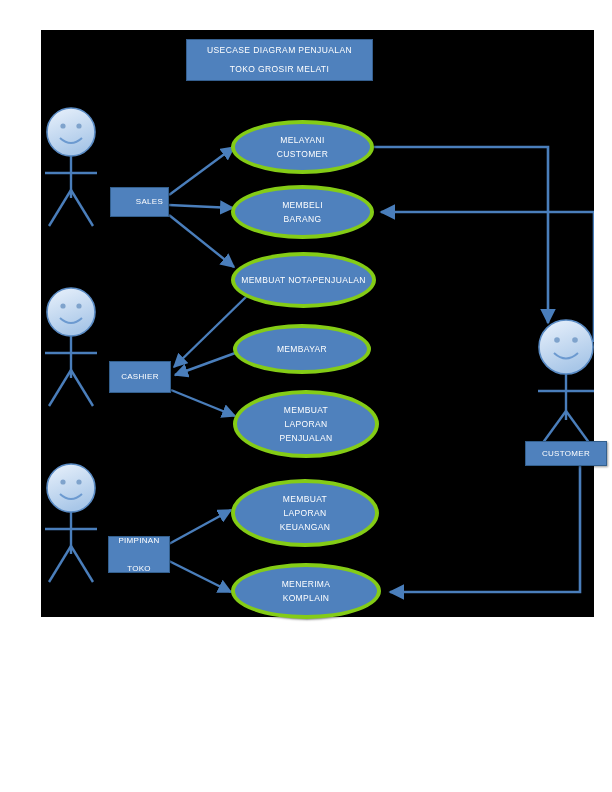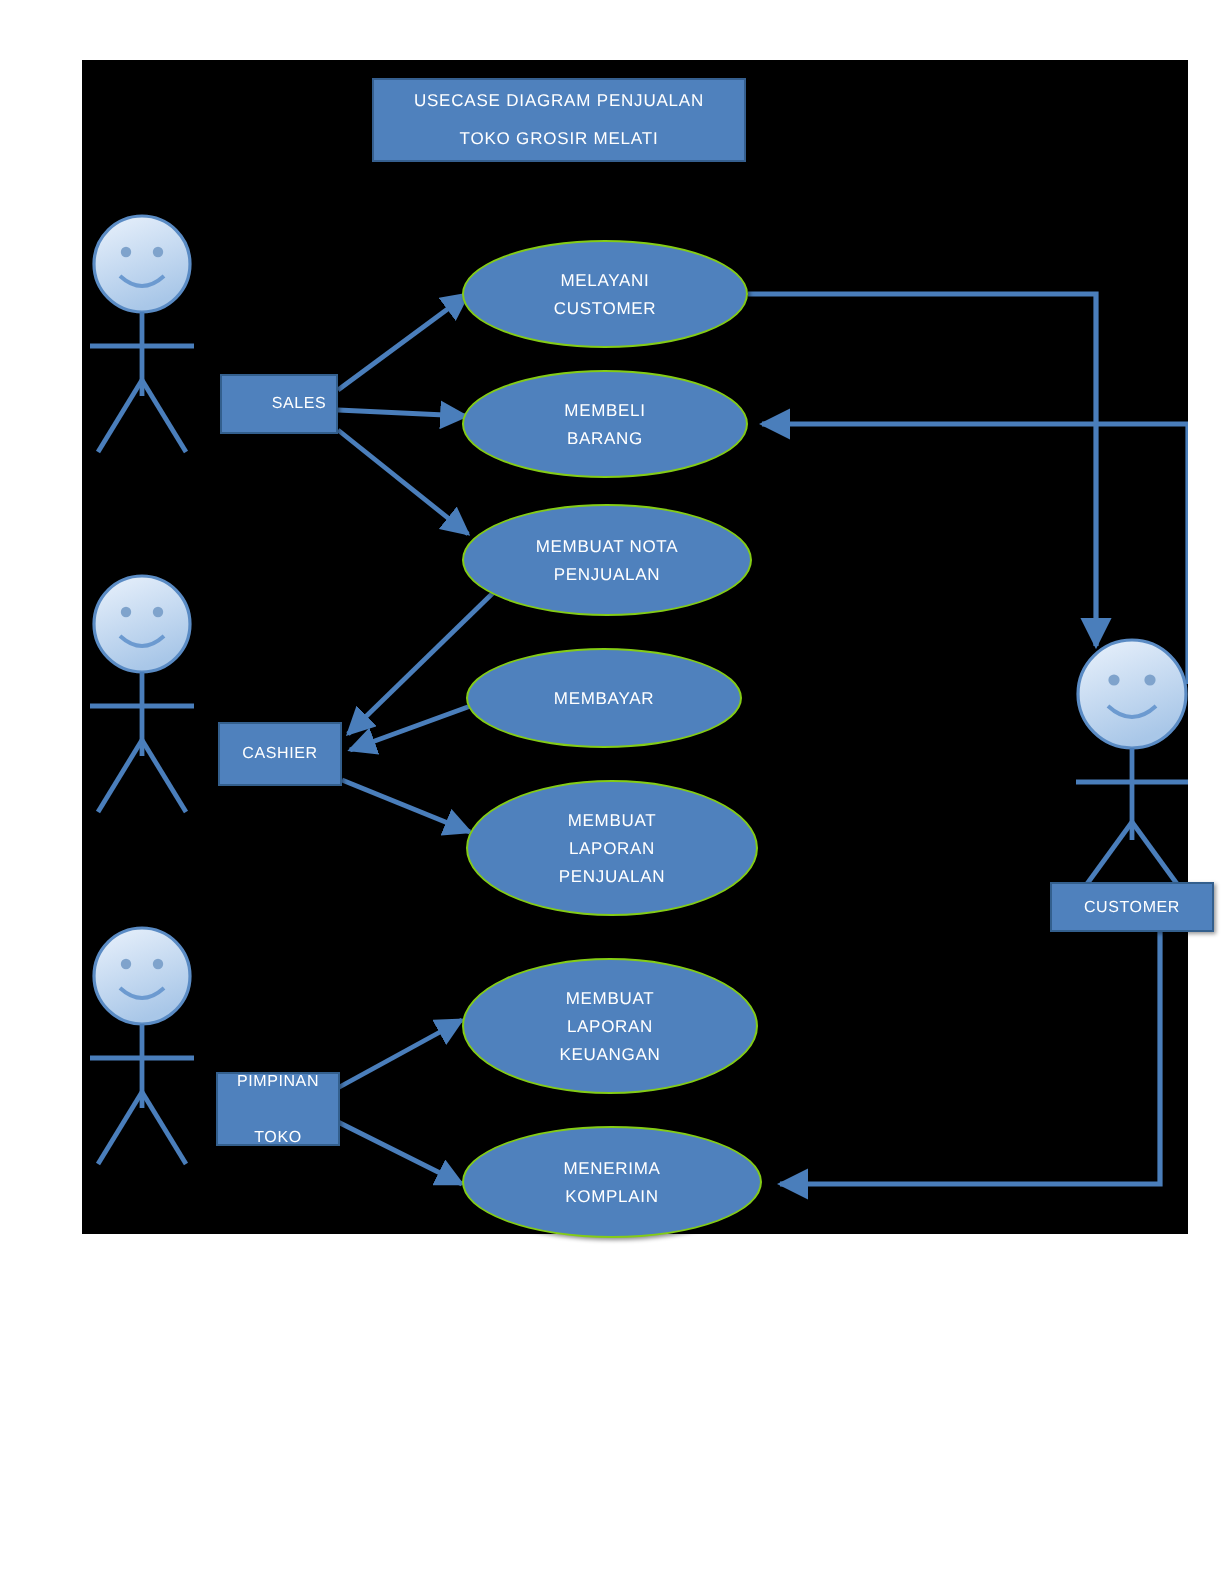--- a/index.html
+++ b/index.html
@@ -33,21 +33,21 @@
     position: absolute;
     display: flex;
     align-items: center;
     justify-content: center;
     text-align: center;
     color: #ffffff;
     box-sizing: border-box;
   }
   .usecase {
     background: #4F81BD;
-    border: 1px solid #84cc16;
+    border: 4px solid #84cc16;
     border-radius: 50%;
     font-size: 8.5px;
     line-height: 1.65;
     letter-spacing: .35px;
     box-shadow: 1px 1px 2px rgba(0,0,0,.45);
   }
   .actor-box {
     background: #4F81BD;
     border: 1px solid #2f5border;
     border: 1px solid #2f5party;
@@ -169,21 +169,21 @@
   <div class="usecase node" style="left:190px; top:90px; width:143px; height:54px; flex-direction:column;">
     <span>MELAYANI</span>
     <span>CUSTOMER</span>
   </div>
 
   <div class="usecase node" style="left:190px; top:155px; width:143px; height:54px; flex-direction:column;justify-content:center;">
     <span>MEMBELI</span>
     <span>BARANG</span>
   </div>
 
-  <div class="usecase node" style="left:190px; top:222px; width:145px; height:56px; flex-direction:column;">
+  <div class="usecase node" style="left:190px; top:222px; width:145px; height:56px; flex-direction:row;">
     <span>MEMBUAT NOTA</span>
     <span>PENJUALAN</span>
   </div>
 
   <div class="usecase node" style="left:192px; top:294px; width:138px; height:50px; flex-direction:column;">
     <span>MEMBAYAR</span>
   </div>
 
   <div class="usecase node" style="left:192px; top:360px; width:146px; height:68px; flex-direction:column;">
     <span>MEMBUAT</span>

